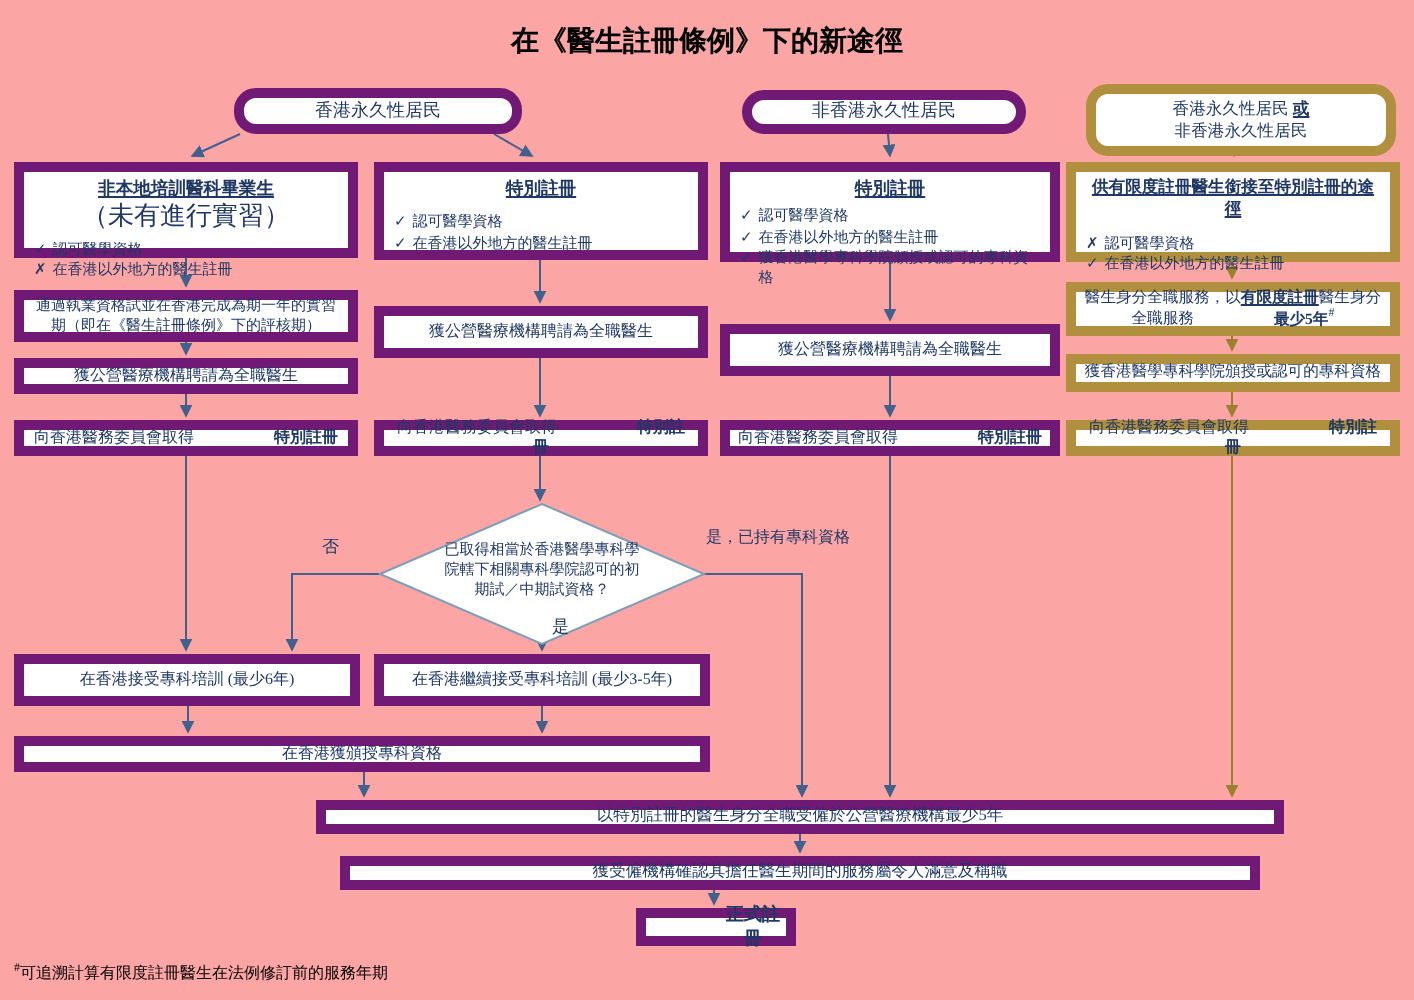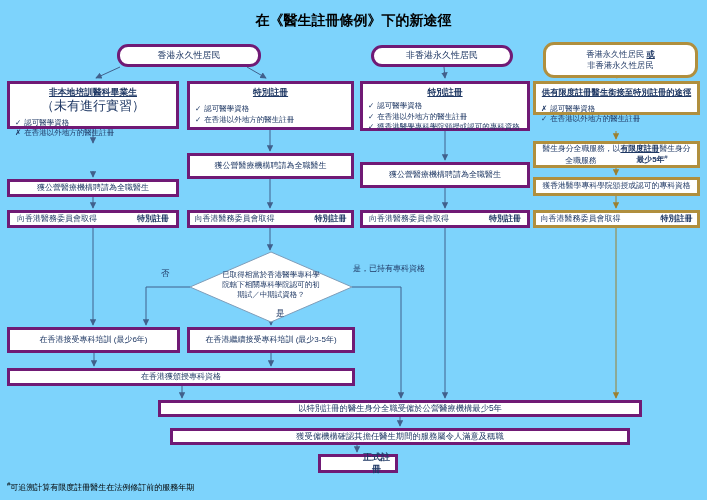--- a/index.html
+++ b/index.html
@@ -1,27 +1,27 @@
 <!DOCTYPE html>
 <html><head>
 <meta charset="utf-8">
 <style>
   html,body{margin:0;padding:0;background:#fff;}
   #canvas{
-    position:relative;width:707px;height:500px;background:#7dd3fc;overflow:hidden;
-    font-family:Liberation Sans, sans-serif;color:#1f3864;
+    position:relative;width:707px;height:500px;background:#fca5a5;overflow:hidden;
+    font-family:Liberation Serif, serif;color:#1f3864;
   }
   #connectors{position:absolute;left:0;top:0;width:707px;height:500px;}
   .title{
     position:absolute;top:12px;left:0;width:707px;text-align:center;
     font-size:14px;font-weight:bold;color:#000;
   }
   .box{
     position:absolute;box-sizing:border-box;background:#fff;
-    border:3px solid #701a75;color:#1f3864;
+    border:5px solid #701a75;color:#1f3864;
     display:flex;align-items:center;justify-content:center;
     text-align:center;font-size:8px;line-height:1.3;padding:1px 3px;
   }
   .gold{border-color:#b08f3e;}
   .rounded{border-radius:11px;font-size:9px;}
   .hdr{display:block;text-align:left;padding:3px 5px;}
   .hdr .t{display:block;text-align:center;font-weight:bold;text-decoration:underline;font-size:8.8px;}
   .hdr .sub{display:block;text-align:center;font-size:13px;}
   .items{margin-top:3px;}
   .item{display:flex;gap:3px;font-size:7.5px;line-height:1.35;text-align:left;}
@@ -100,20 +100,21 @@
       <div class="item">
         <span>✓</span>
         <span>認可醫學資格</span>
       </div>
       <div class="item">
         <span>✗</span>
         <span>在香港以外地方的醫生註冊</span>
       </div>
     </div>
   </div>
+  <div class="box" style="left:7px;top:145px;width:172px;height:26px;font-size:7.5px;">通過執業資格試並在香港完成為期一年的實習期（即在《醫生註冊條例》下的評核期）</div>
   <div class="box" style="left:7px;top:179px;width:172px;height:18px;">獲公營醫療機構聘請為全職醫生</div>
   <div class="box" style="left:7px;top:210px;width:172px;height:18px;">
     <span>
       <span>向香港醫務委員會取得</span><span class="bd">特別註冊</span>
     </span>
   </div>
 
   <div class="box hdr" style="left:187px;top:81px;width:167px;height:49px;">
     <span class="t">特別註冊</span>
     <div class="items" style="margin-top:6px;">
@@ -151,21 +152,21 @@
       </div>
     </div>
   </div>
   <div class="box" style="left:360px;top:162px;width:170px;height:26px;">獲公營醫療機構聘請為全職醫生</div>
   <div class="box" style="left:360px;top:210px;width:170px;height:18px;">
     <span>
       <span>向香港醫務委員會取得</span><span class="bd">特別註冊</span>
     </span>
   </div>
 
-  <div class="box hdr gold" style="left:533px;top:81px;width:167px;height:34px;">
+  <div class="box hdr gold" style="left:533px;top:81px;width:167px;height:50px;">
     <span class="t" style="font-size:8.3px;">供有限度註冊醫生銜接至特別註冊的途徑</span>
     <div class="items" style="margin-top:6px;">
       <div class="item">
         <span>✗</span>
         <span>認可醫學資格</span>
       </div>
       <div class="item">
         <span>✓</span>
         <span>在香港以外地方的醫生註冊</span>
       </div>

